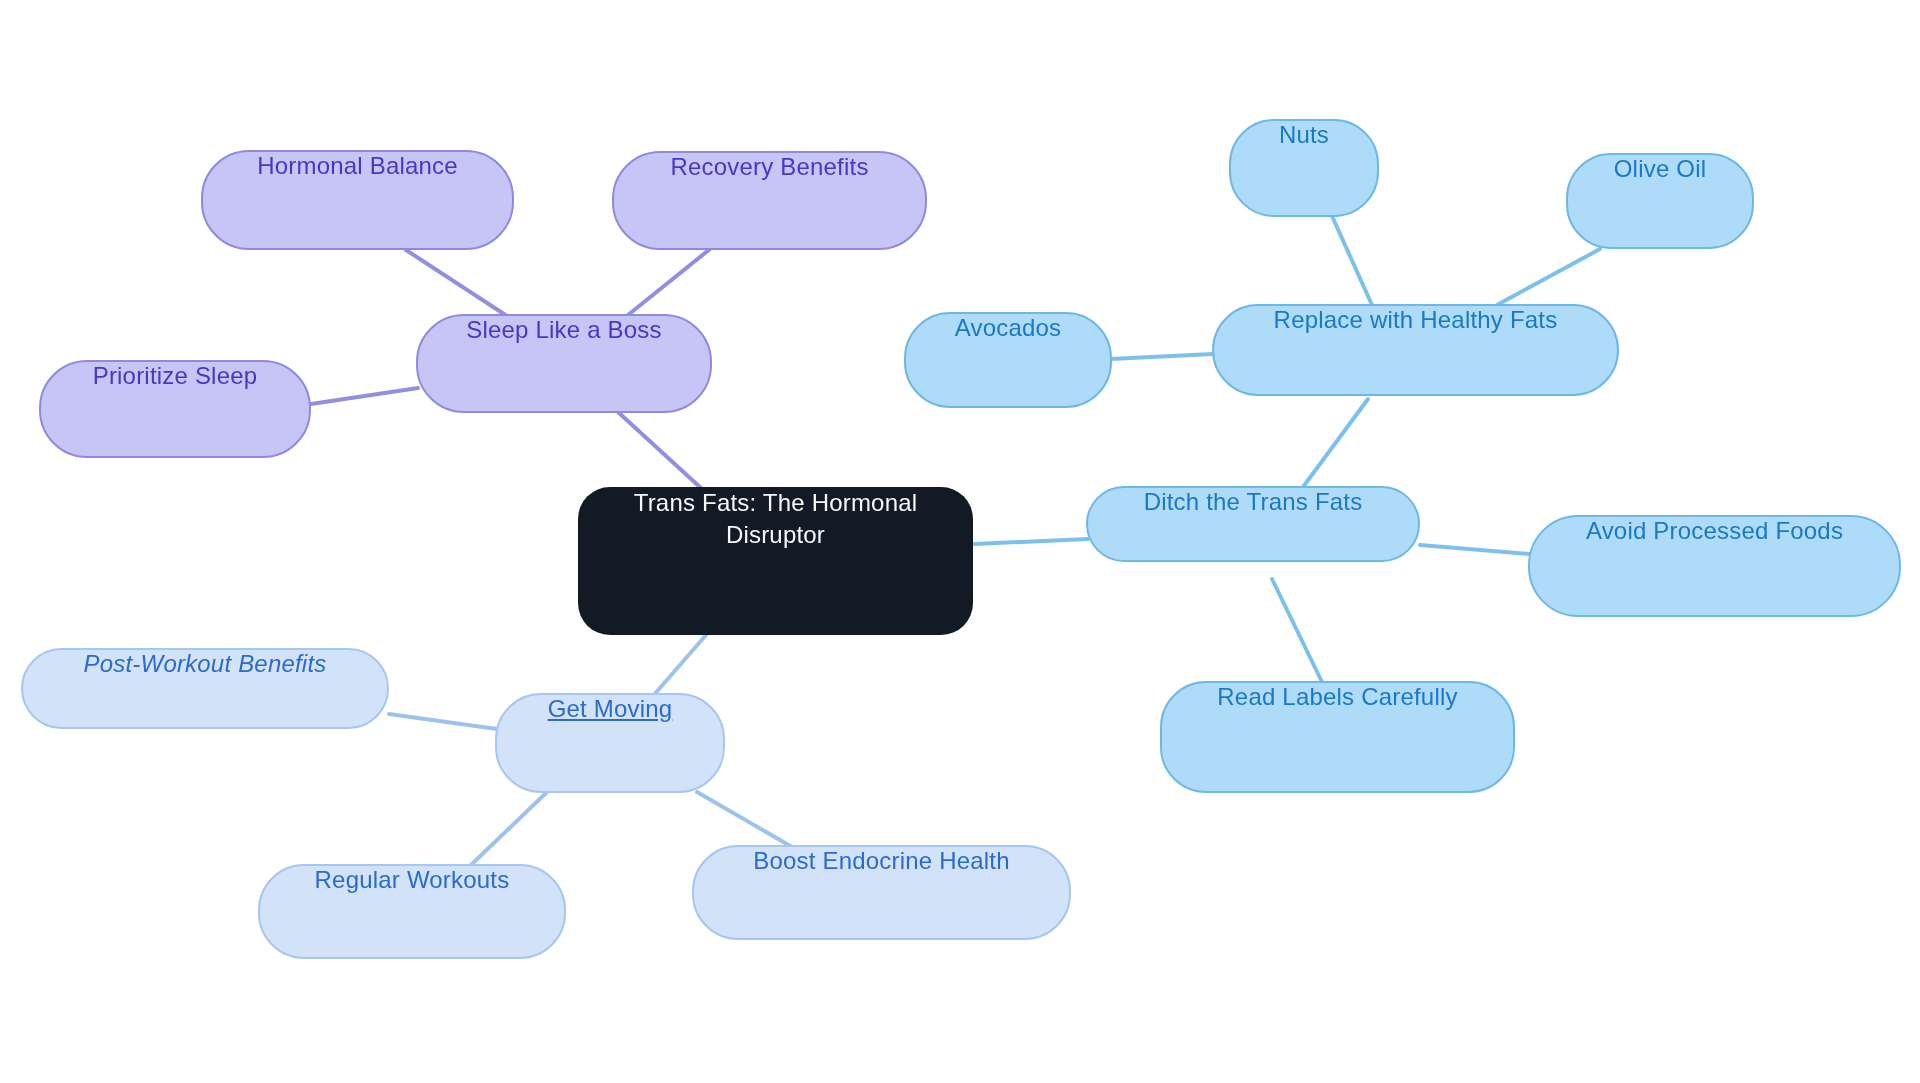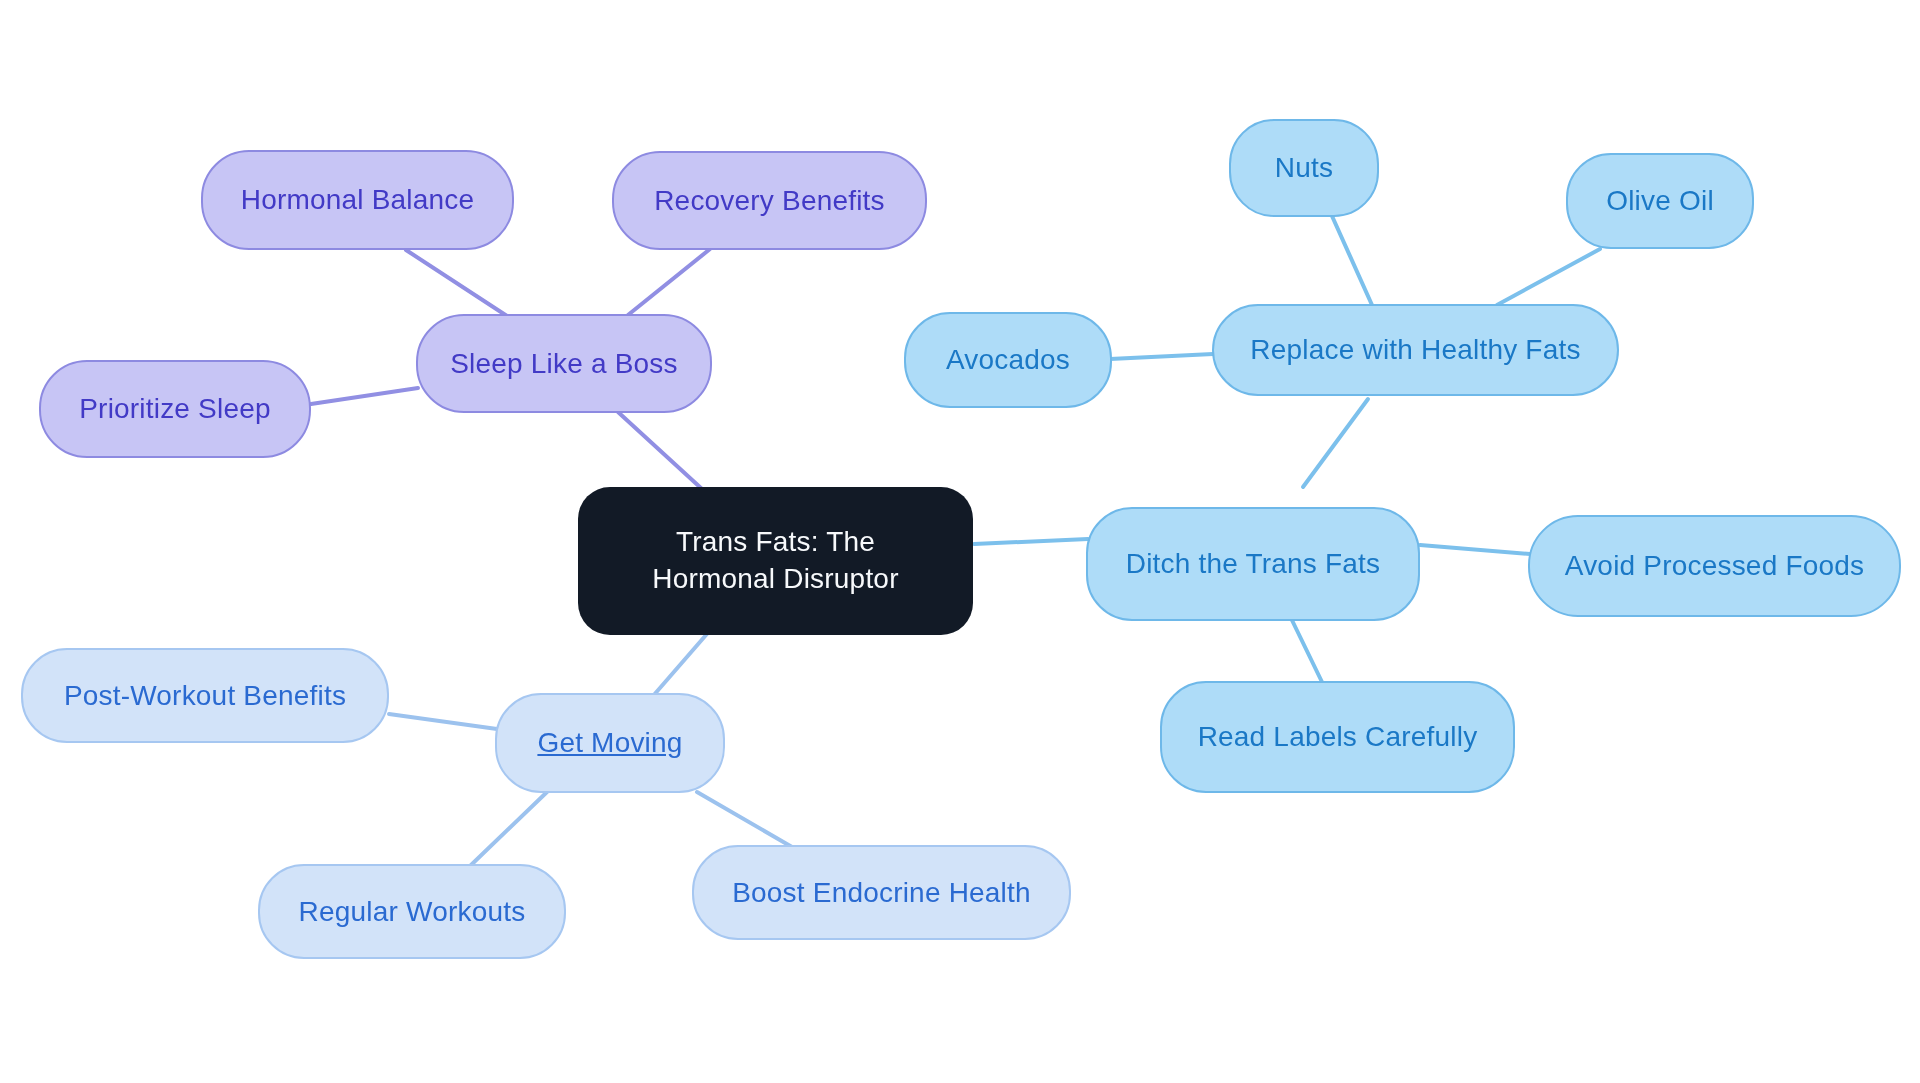--- a/index.html
+++ b/index.html
@@ -27,24 +27,23 @@
     fill: none;
   }
   .edge-sleep { stroke: var(--edge-sleep, #918fe3); }
   .edge-fats  { stroke: var(--edge-fats,  #7cc0ec); }
   .edge-move  { stroke: var(--edge-move,  #9cc2ee); }
 
   .node {
     position: absolute;
     box-sizing: border-box;
     display: flex;
-    align-items: center;
     justify-content: center;
     text-align: center;
-    font-size: 28px;
+    font-size: 24px;
     font-weight: 500;
     letter-spacing: 0.2px;
     cursor: pointer;
   }
   .node .lbl { white-space: nowrap; }
   .node.wrap .lbl { white-space: normal; line-height: 1.32; }
 
   .b-root {
     background: var(--root-fill, #121a26);
     color: var(--root-text, #f7f9fb);
@@ -103,21 +102,21 @@
   <div class="node b-sleep" style="left:416px; top:314px; width:296px; height:99px; border-radius:48px;">
     <span class="lbl">Sleep Like a Boss</span>
   </div>
   <div class="node b-sleep" style="left:612px; top:151px; width:315px; height:99px; border-radius:48px;">
     <span class="lbl">Recovery Benefits</span>
   </div>
   <div class="node b-sleep" style="left:39px; top:360px; width:272px; height:98px; border-radius:48px;">
     <span class="lbl">Prioritize Sleep</span>
   </div>
 
-  <div class="node b-fats" style="left:1086px; top:486px; width:334px; height:114px; border-radius:46px;margin-top:21px;">
+  <div class="node b-fats" style="left:1086px; top:486px; width:334px; height:76px; border-radius:46px;">
     <span class="lbl">Ditch the Trans Fats</span>
   </div>
   <div class="node b-fats" style="left:1212px; top:304px; width:407px; height:92px; border-radius:46px;">
     <span class="lbl">Replace with Healthy Fats</span>
   </div>
   <div class="node b-fats" style="left:1229px; top:119px; width:150px; height:98px; border-radius:45px;">
     <span class="lbl">Nuts</span>
   </div>
   <div class="node b-fats" style="left:1566px; top:153px; width:188px; height:96px; border-radius:45px;">
     <span class="lbl">Olive Oil</span>
@@ -128,21 +127,21 @@
   <div class="node b-fats" style="left:1528px; top:515px; width:373px; height:102px; border-radius:50px;">
     <span class="lbl">Avoid Processed Foods</span>
   </div>
   <div class="node b-fats" style="left:1160px; top:681px; width:355px; height:112px; border-radius:46px;">
     <span class="lbl">Read Labels Carefully</span>
   </div>
 
   <div class="node b-move" style="left:495px; top:693px; width:230px; height:100px; border-radius:46px;text-decoration:underline;">
     <span class="lbl">Get Moving</span>
   </div>
-  <div class="node b-move" style="left:21px; top:648px; width:368px; height:95px; border-radius:46px;">
+  <div class="node b-move" style="left:21px; top:648px; width:368px; height:81px; border-radius:46px;font-style:italic;">
     <span class="lbl">Post-Workout Benefits</span>
   </div>
   <div class="node b-move" style="left:258px; top:864px; width:308px; height:95px; border-radius:46px;">
     <span class="lbl">Regular Workouts</span>
   </div>
   <div class="node b-move" style="left:692px; top:845px; width:379px; height:95px; border-radius:46px;">
     <span class="lbl">Boost Endocrine Health</span>
   </div>
 
 </div>

